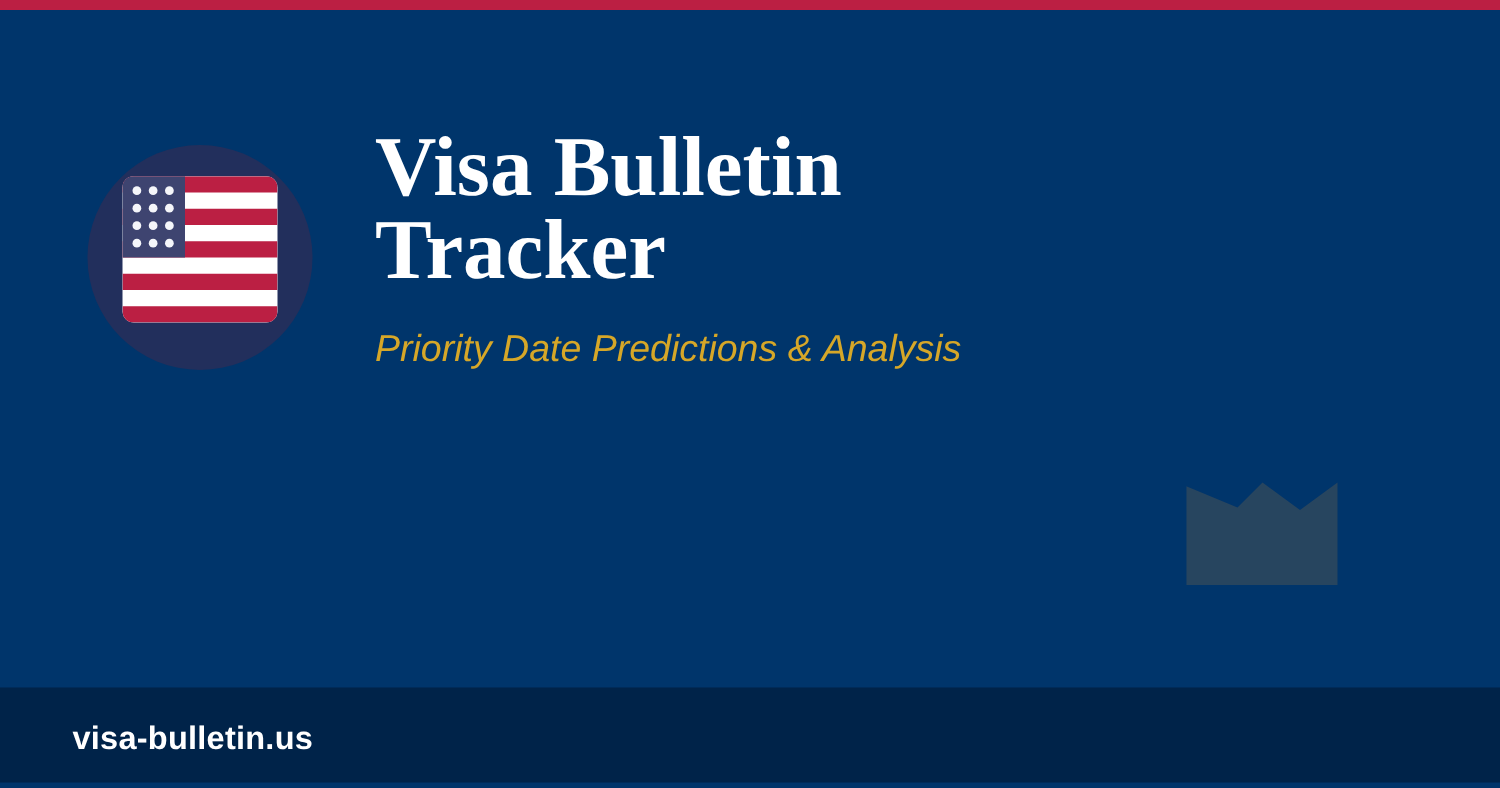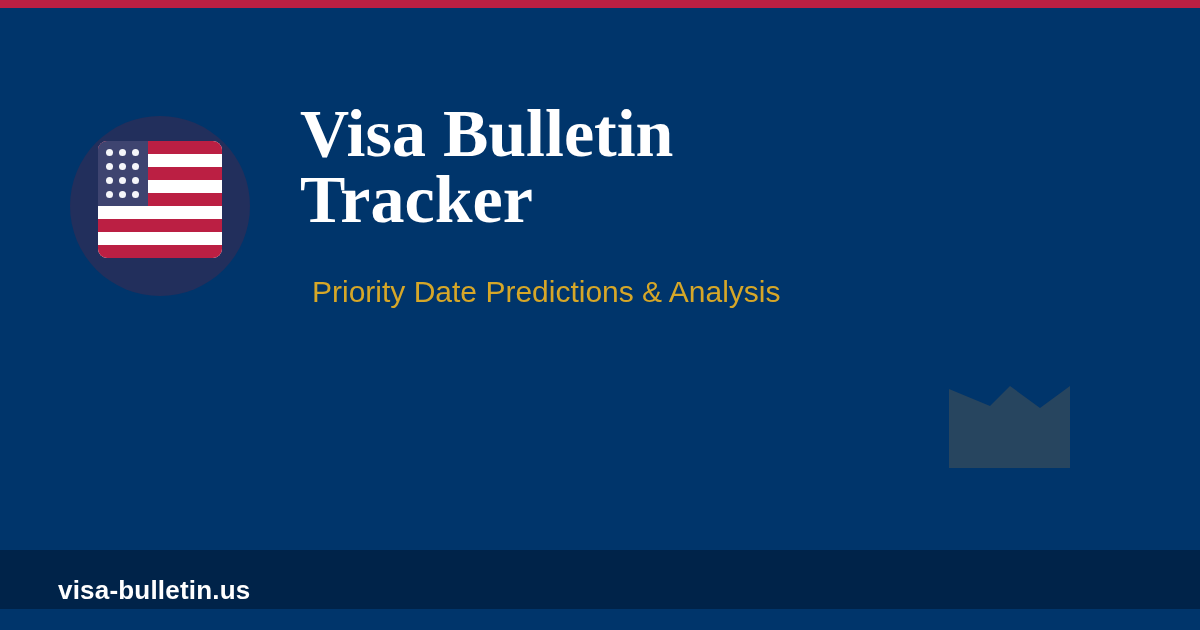--- a/index.html
+++ b/index.html
@@ -99,27 +99,28 @@
   .title {
     margin: 0;
     font-family: "Liberation Serif", "DejaVu Serif", serif;
     font-weight: 700;
     font-size: 68px;
     line-height: 66px;
     color: #ffffff;
     letter-spacing: 0px;
   }
   .subtitle {
-    margin: 12px;
+    margin: 0;
     padding-top: 30px;
     font-family: "Liberation Sans", sans-serif;
     font-weight: 400;
     font-size: 30px;
     line-height: 36px;
     color: #d6a728;
+    font-style: italic;
   }
   .description {
     margin: 0;
     padding-top: 28px;
     font-family: "Liberation Sans", sans-serif;
     font-weight: 400;
     font-size: 22px;
     line-height: 35px;
     color: #dfe4ec;
     max-width: 560px;
@@ -134,21 +135,21 @@
     height: 90px;
   }
   .chart-deco svg { display: block; }
 
   
   .footer {
     position: absolute;
     left: 0;
     top: 550px;
     width: 1200px;
-    height: 59px;
+    height: 76px;
     background: #002349;
     text-align: center;
   }
   .footer-domain {
     position: absolute;
     left: 58px;
     top: 0;
     height: 80px;
     display: flex;
     align-items: center;

